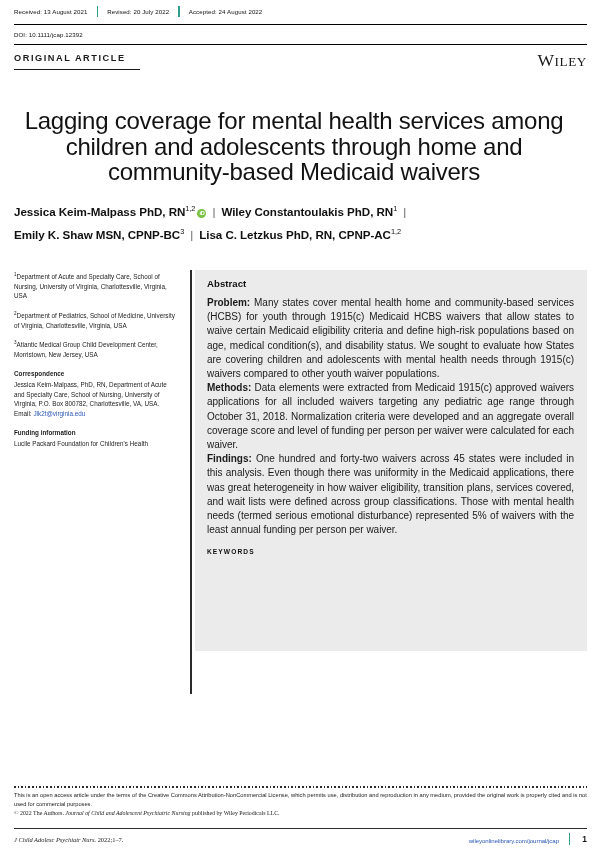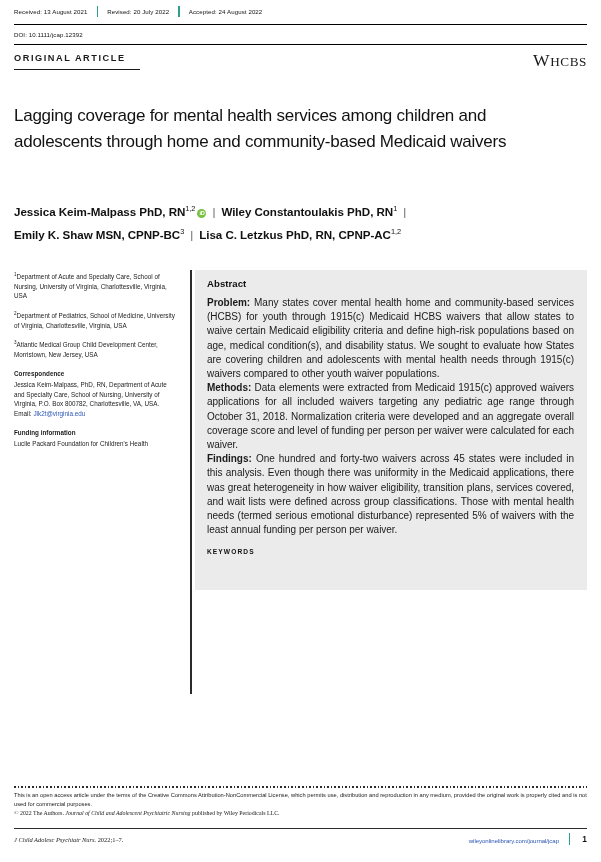--- a/index.html
+++ b/index.html
@@ -83,25 +83,26 @@
     color: #1a1a1a;
   }
   .wiley .sc { font-size: 13.2px; }
 
   
   .title {
     position: absolute;
     left: 14px;
     top: 92px;
     width: 560px;
-    font-size: 17px;
+    font-size: 24px;
     line-height: 25.5px;
     letter-spacing: -0.25px;
     color: #121212;
     font-weight: 400;
+    text-align: center;
   }
 
   
   .authors {
     position: absolute;
     left: 14px;
     top: 199px;
     width: 560px;
     font-size: 11.6px;
     line-height: 20px;
@@ -160,21 +161,21 @@
     top: 270px;
     width: 1.6px;
     height: 424px;
     background: #2b2b2b;
   }
   .abs {
     position: absolute;
     left: 195px;
     top: 270px;
     width: 392px;
-    height: 320px;
+    height: 381px;
     background: #ebebeb;
     box-sizing: border-box;
     padding: 8px 13px 8px 12px;
   }
   .abs h2 {
     margin: 0 0 7px 0;
     font-size: 9.6px;
     font-weight: bold;
     letter-spacing: 0.05px;
     color: #111;
@@ -286,21 +287,21 @@
     <span class="hitem">Revised: 20 July 2022</span>
     <span class="hsep"></span>
     <span class="hitem">Accepted: 24 August 2022</span>
   </div>
   <div class="rule-thin" style="top:24px;"></div>
   <div class="doi">DOI: 10.1111/jcap.12392</div>
   <div class="rule-thin" style="top:44px;"></div>
 
   <div class="artType">ORIGINAL ARTICLE</div>
   <div class="artTypeRule"></div>
-  <div class="wiley">W<span class="sc">HCBS</span></div>
+  <div class="wiley">W<span class="sc">ILEY</span></div>
 
   <h1 class="title">Lagging coverage for mental health services among children and adolescents through home and community-based Medicaid waivers</h1>
 
   <div class="authors">
     <span><span>Jessica Keim-Malpass PhD, RN</span><sup>1,2</sup><span class="orcid">iD</span></span><span class="abar">|</span><span><span>Wiley Constantoulakis PhD, RN</span><sup>1</sup></span><span class="abar">|</span><br><span><span>Emily K. Shaw MSN, CPNP-BC</span><sup>3</sup></span><span class="abar">|</span><span><span>Lisa C. Letzkus PhD, RN, CPNP-AC</span><sup>1,2</sup></span>
   </div>
 
   <div class="meta">
     <div class="aff"><sup>1</sup><span>Department of Acute and Specialty Care, School of Nursing, University of Virginia, Charlottesville, Virginia, USA</span></div>
     <div class="aff"><sup>2</sup><span>Department of Pediatrics, School of Medicine, University of Virginia, Charlottesville, Virginia, USA</span></div>

